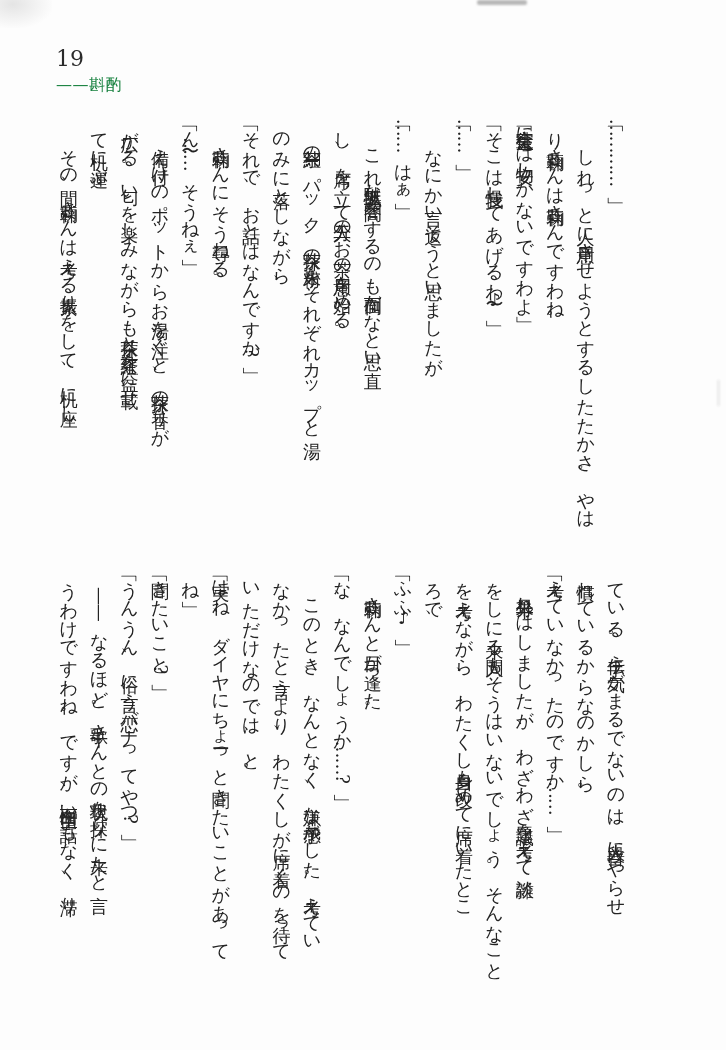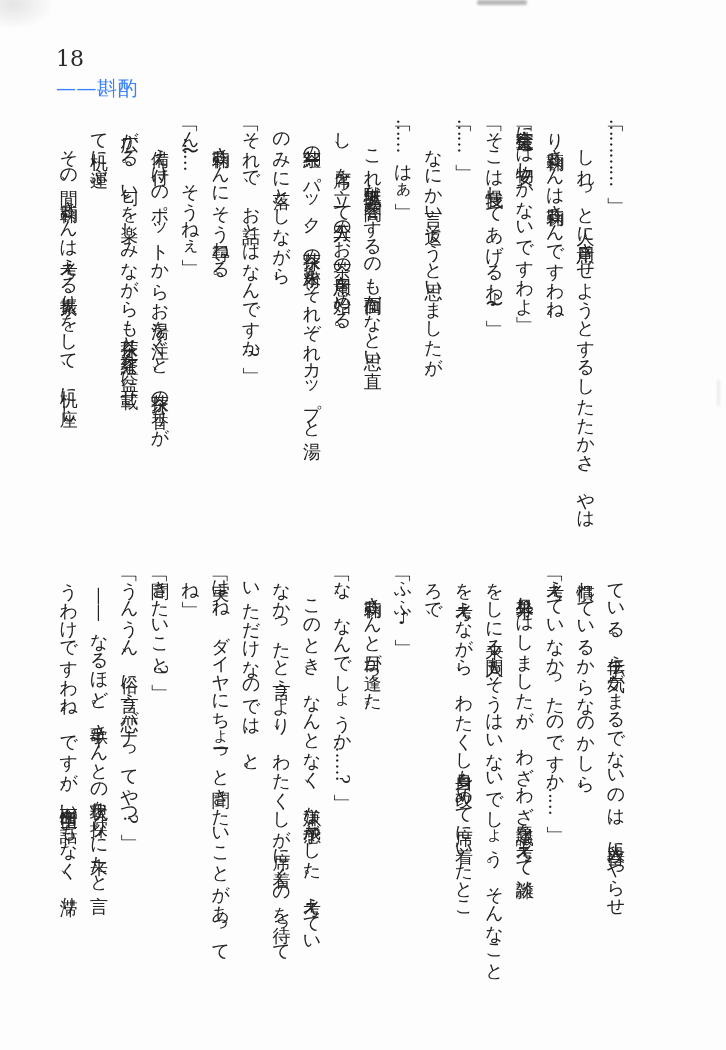--- a/index.html
+++ b/index.html
@@ -20,22 +20,22 @@
     position: absolute;
     left: 56px;
     top: 46px;
     font-size: 22px;
     color: #2a2a2a;
   }
   .chapter-marker {
     position: absolute;
     left: 56px;
     top: 75px;
-    font-size: 20px;
-    color: #3b82f6;
+    font-size: 16px;
+    color: #15803d;
     letter-spacing: 0.5px;
     white-space: nowrap;
   }
   
   .vtext {
     position: absolute;
     right: 95px;
     width: 578px;
     writing-mode: vertical-rl;
     text-orientation: mixed;
@@ -90,21 +90,21 @@
 </style>
 </head>
 <body>
 
 <div class="page">
 
   <div class="artifact-tl"></div>
   <div class="artifact-top"></div>
   <div class="artifact-right"></div>
 
-  <div class="page-number">18</div>
+  <div class="page-number">19</div>
   <div class="chapter-marker">——斟酌</div>
 
   <div class="vtext top-block">
     <p data-indent="false">「…………」</p>
     <p data-indent="true">しれっと人に用意させようとするしたたかさ。やは</p>
     <p data-indent="false">り鞠莉さんは鞠莉さんですわね。</p>
     <p data-indent="false">「生徒会室には安物しかないですわよ」</p>
     <p data-indent="false">「そこは我慢してあげるわ〜♪」</p>
     <p data-indent="false">「……」</p>
     <p data-indent="true">なにか言い返そうと思いましたが、</p>

